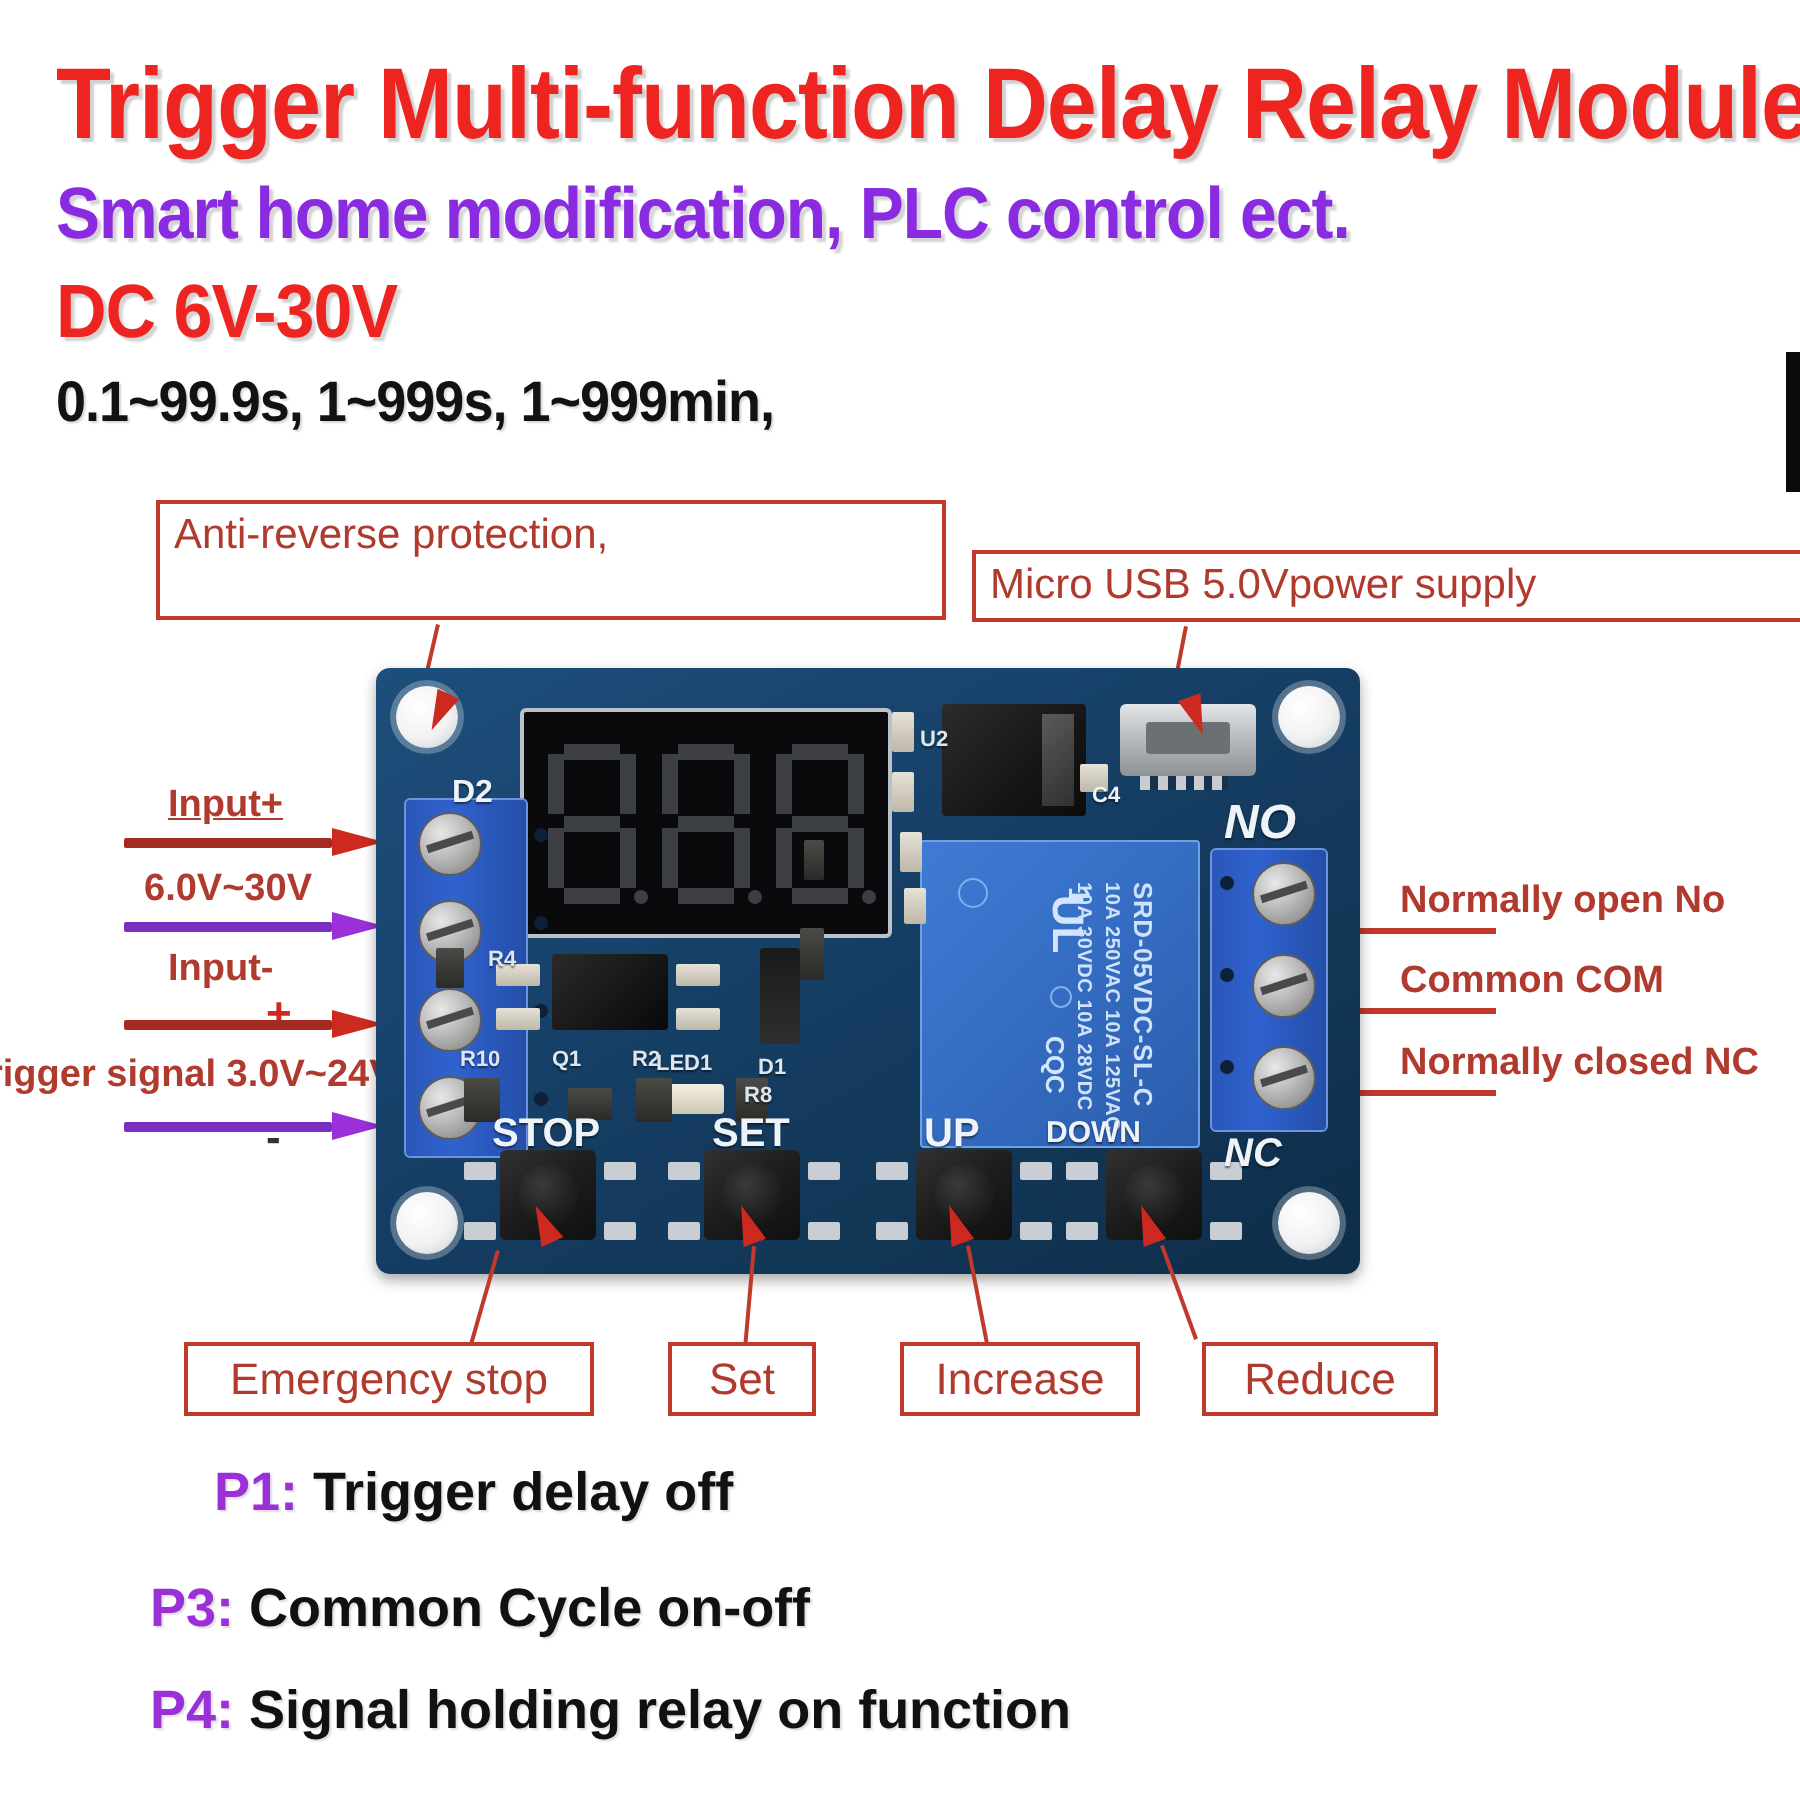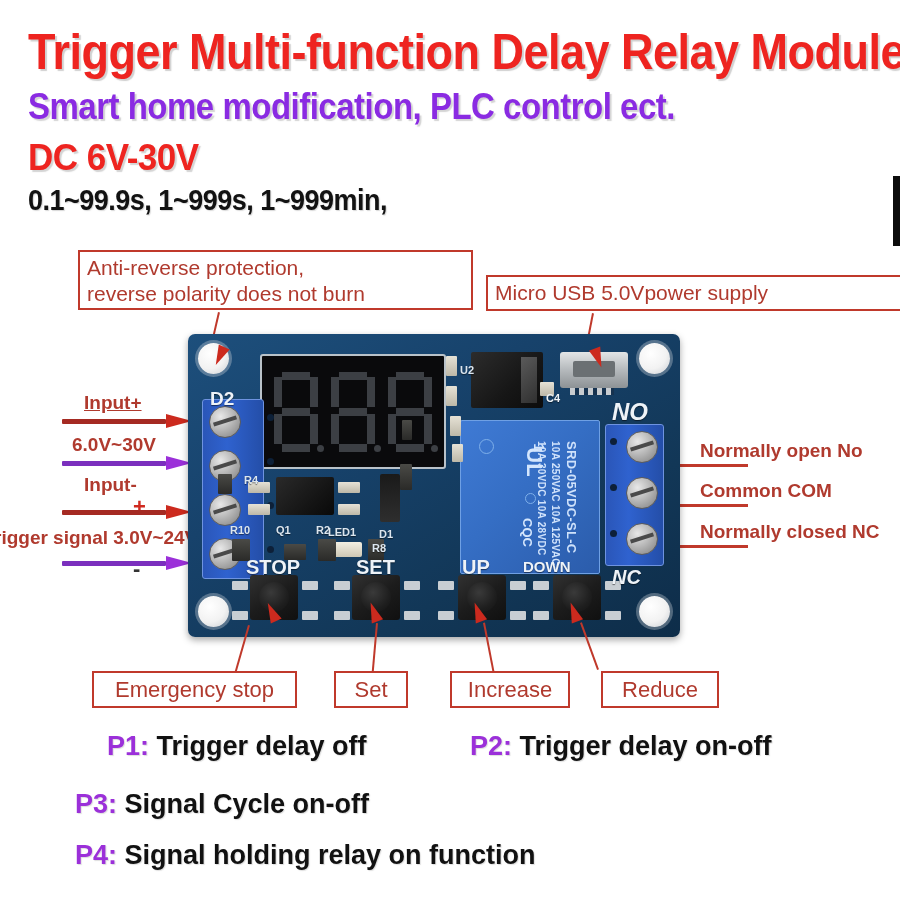--- a/index.html
+++ b/index.html
@@ -417,21 +417,21 @@
 
   
   .silk {
     position: absolute;
     color: #eef3f8;
     font-weight: bold;
     white-space: nowrap;
     text-shadow: 0 1px 1px rgba(0,0,0,0.5);
   }
   .silk-sm { font-size: 11px; color: #dce6ef; }
-  #silk-d2    { left: 22px;  top: 54px;  font-size: 19px; }
+  #silk-d2    { left: 38px;  top: 54px;  font-size: 16px; }
   #silk-c4    { left: 358px; top: 58px;  font-size: 11px; }
   #silk-no    { left: 424px; top: 64px;  font-size: 24px; font-style: italic; }
   #silk-nc    { left: 424px; top: 232px; font-size: 20px; font-style: italic; }
   #silk-stop  { left: 58px;  top: 222px; font-size: 20px; }
   #silk-set   { left: 168px; top: 222px; font-size: 20px; }
   #silk-up    { left: 274px; top: 222px; font-size: 20px; }
   #silk-down  { left: 335px; top: 224px; font-size: 15px; }
   #silk-r10   { left: 42px;  top: 190px; }
   #silk-q1    { left: 88px;  top: 190px; }
   #silk-r2    { left: 128px; top: 190px; }
@@ -472,21 +472,20 @@
 
   <div class="hdr" id="title-main">Trigger Multi-function Delay Relay Module</div>
   <div class="hdr" id="title-sub">Smart home modification, PLC control ect.</div>
   <div class="hdr" id="title-volt">DC 6V-30V</div>
   <div class="hdr" id="title-range">0.1~99.9s, 1~999s, 1~999min,</div>
 
   <div id="edge-artifact"></div>
 
   <div class="callout" id="callout-antireverse">
     <div>Anti-reverse protection,</div>
-    <div>reverse polarity does not burn</div>
   </div>
   <div class="callout" id="callout-usb">Micro USB 5.0Vpower supply</div>
 
   <div class="leader" style="left:218px; top:312px; width:2px; height:42px; transform:rotate(13deg);"></div>
   <div class="leader" style="left:592px; top:313px; width:2px; height:48px; transform:rotate(11deg);"></div>
 
   <div class="sidelabel" id="lbl-input-plus">Input+</div>
   <div class="arrow-row arrow-red" id="arrow1">
     <div class="shaft"></div>
     <div class="head"></div>
@@ -668,26 +667,22 @@
 
   <div class="btn-callout" id="callout-stop">Emergency stop</div>
   <div class="btn-callout" id="callout-set">Set</div>
   <div class="btn-callout" id="callout-increase">Increase</div>
   <div class="btn-callout" id="callout-reduce">Reduce</div>
 
   <div class="pmode" id="p1">
     <span class="pkey">P1:</span>
     <span class="pval">Trigger delay off</span>
   </div>
-  <div class="pmode" id="p2">
-    <span class="pkey">P2:</span>
-    <span class="pval">Trigger delay on-off</span>
-  </div>
   <div class="pmode" id="p3">
     <span class="pkey">P3:</span>
-    <span class="pval">Signal Cycle on-off</span>
+    <span class="pval">Common Cycle on-off</span>
   </div>
   <div class="pmode" id="p4">
     <span class="pkey">P4:</span>
     <span class="pval"> Signal holding relay on function</span>
   </div>
 
 </div>
 
 </body></html>

